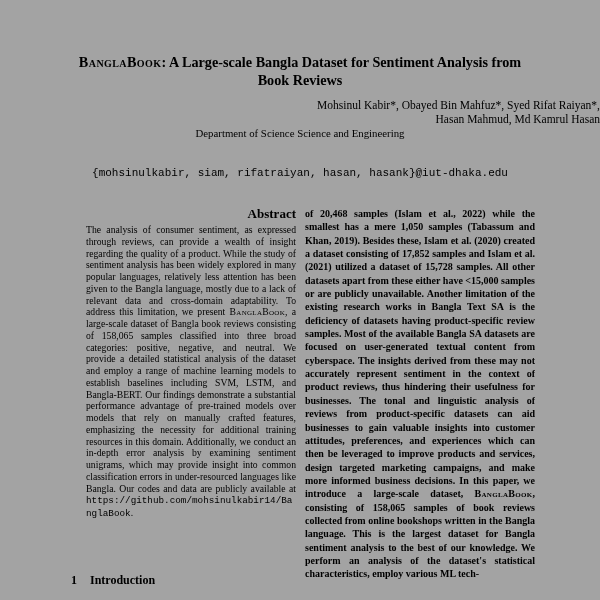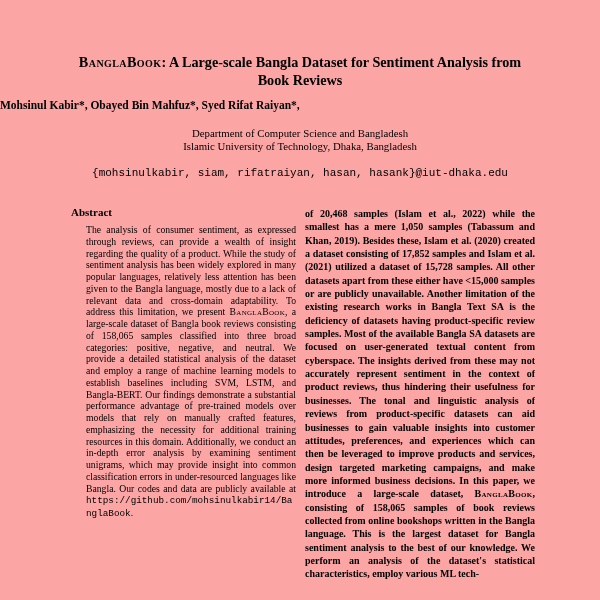--- a/index.html
+++ b/index.html
@@ -7,21 +7,21 @@
     padding: 0;
     width: 600px;
     height: 600px;
     background: #ffffff;
     overflow: hidden;
   }
   .page {
     position: relative;
     width: 600px;
     height: 600px;
-    background: #fca5a5;
+    background: #a3a3a3;
     color: #000000;
     font-family: "Liberation Serif", "DejaVu Serif", serif;
   }
   .sc {
     font-variant: small-caps;
     letter-spacing: 0.03em;
   }
   .title {
     position: absolute;
     top: 53px;
@@ -31,24 +31,24 @@
     text-align: center;
     font-size: 14.2px;
     line-height: 18px;
     font-weight: bold;
   }
   .authors {
     position: absolute;
     top: 99px;
     left: 0;
     right: 0;
-    text-align: left;
+    text-align: right;
     font-size: 11.5px;
     line-height: 13.5px;
-    font-weight: bold;
+    font-weight: normal;
   }
   .affil {
     position: absolute;
     top: 127px;
     left: 0;
     right: 0;
     text-align: center;
     font-size: 10.8px;
     line-height: 13px;
   }
@@ -60,22 +60,22 @@
     text-align: center;
     font-family: "Liberation Mono", "DejaVu Sans Mono", monospace;
     font-size: 11px;
     line-height: 12px;
   }
   .abstract-heading {
     position: absolute;
     top: 206px;
     left: 71px;
     width: 225px;
-    text-align: left;
-    font-size: 11px;
+    text-align: right;
+    font-size: 13px;
     font-weight: bold;
   }
   .abstract-body {
     position: absolute;
     top: 224px;
     left: 86px;
     width: 210px;
     font-size: 9.7px;
     line-height: 11.75px;
     text-align: justify;
@@ -114,29 +114,30 @@
 </style>
 </head>
 <body>
 
 <div class="page">
 
   <h1 class="title"><span class="sc">BanglaBook</span><span>: A Large-scale Bangla Dataset for Sentiment Analysis from Book Reviews</span></h1>
 
   <div class="authors">
     <div>Mohsinul Kabir*, Obayed Bin Mahfuz*, Syed Rifat Raiyan*,</div>
+    <div>Hasan Mahmud, Md Kamrul Hasan</div>
   </div>
 
   <div class="affil">
-    <div>Department of Computer Science and Bangladesh</div>
-    <div>Islamic University of Technology, Dhaka, Bangladesh</div>
+    <div>Department of Science Science and Engineering</div>
   </div>
 
   <div class="email">{mohsinulkabir, siam, rifatraiyan, hasan, hasank}@iut-dhaka.edu</div>
 
   <div class="abstract-heading">Abstract</div>
 
   <div class="abstract-body"><span>The analysis of consumer sentiment, as expressed through reviews, can provide a wealth of insight regarding the quality of a product. While the study of sentiment analysis has been widely explored in many popular languages, relatively less attention has been given to the Bangla language, mostly due to a lack of relevant data and cross-domain adaptability. To address this limitation, we present </span><span class="sc">BanglaBook</span><span>, a large-scale dataset of Bangla book reviews consisting of 158,065 samples classified into three broad categories: positive, negative, and neutral. We provide a detailed statistical analysis of the dataset and employ a range of machine learning models to establish baselines including SVM, LSTM, and Bangla-BERT. Our findings demonstrate a substantial performance advantage of pre-trained models over models that rely on manually crafted features, emphasizing the necessity for additional training resources in this domain. Additionally, we conduct an in-depth error analysis by examining sentiment unigrams, which may provide insight into common classification errors in under-resourced languages like Bangla. Our codes and data are publicly available at </span><a href="#" class="mono-link">https://github.com/mohsinulkabir14/BanglaBook</a><span>.</span></div>
 
+  <div class="intro-heading"><span class="sec-num">1</span><span>Introduction</span></div>
 
   <div class="right-col"><span>of 20,468 samples (Islam et al., 2022) while the smallest has a mere 1,050 samples (Tabassum and Khan, 2019). Besides these, Islam et al. (2020) created a dataset consisting of 17,852 samples and Islam et al. (2021) utilized a dataset of 15,728 samples. All other datasets apart from these either have &lt;15,000 samples or are publicly unavailable. Another limitation of the existing research works in Bangla Text SA is the deficiency of datasets having product-specific review samples. Most of the available Bangla SA datasets are focused on user-generated textual content from cyberspace. The insights derived from these may not accurately represent sentiment in the context of product reviews, thus hindering their usefulness for businesses. The tonal and linguistic analysis of reviews from product-specific datasets can aid businesses to gain valuable insights into customer attitudes, preferences, and experiences which can then be leveraged to improve products and services, design targeted marketing campaigns, and make more informed business decisions. In this paper, we introduce a large-scale dataset, </span><span class="sc">BanglaBook</span><span>, consisting of 158,065 samples of book reviews collected from online bookshops written in the Bangla language. This is the largest dataset for Bangla sentiment analysis to the best of our knowledge. We perform an analysis of the dataset's statistical characteristics, employ various ML tech-</span></div>
 
 </div>
 
 </body></html>

